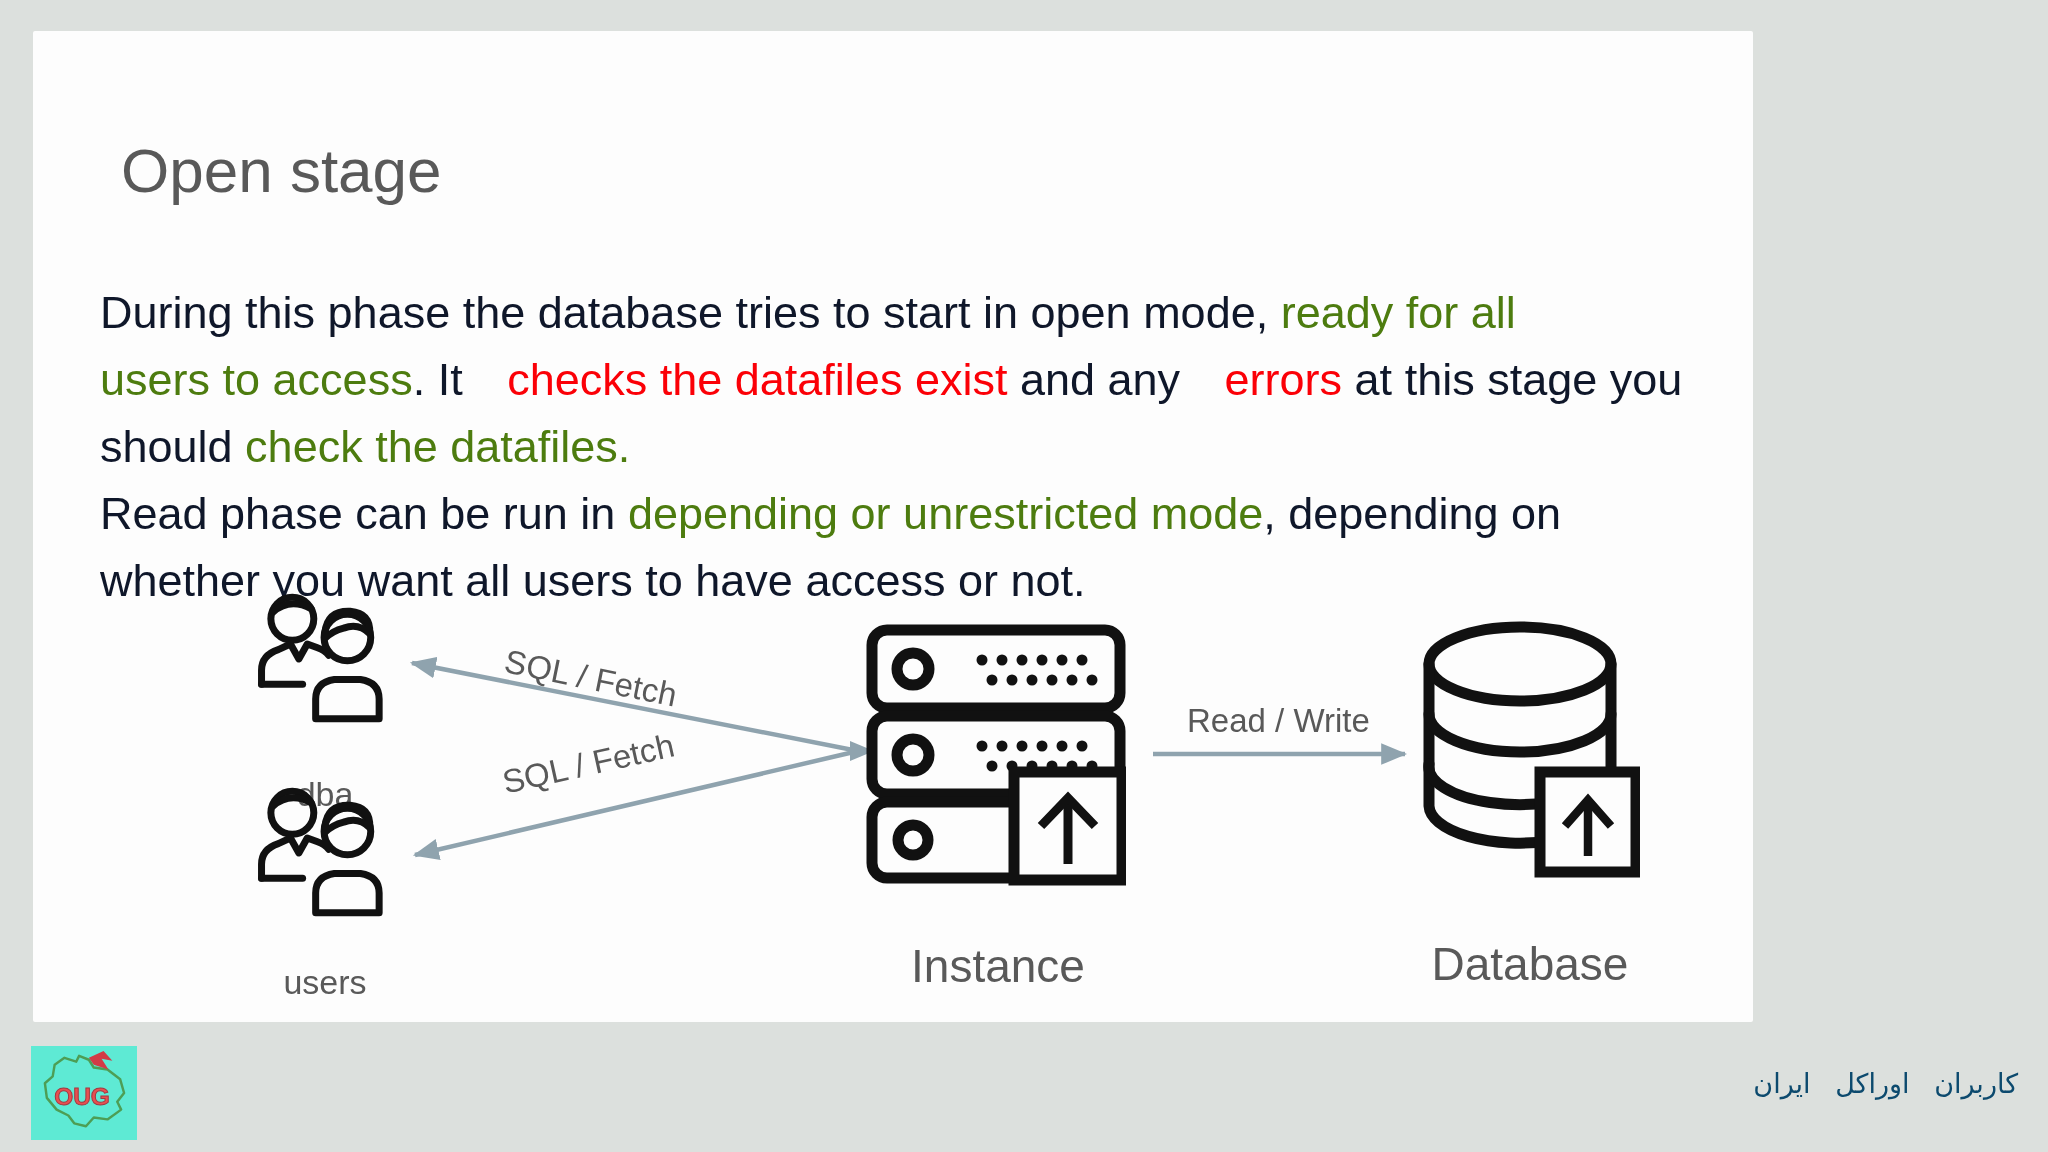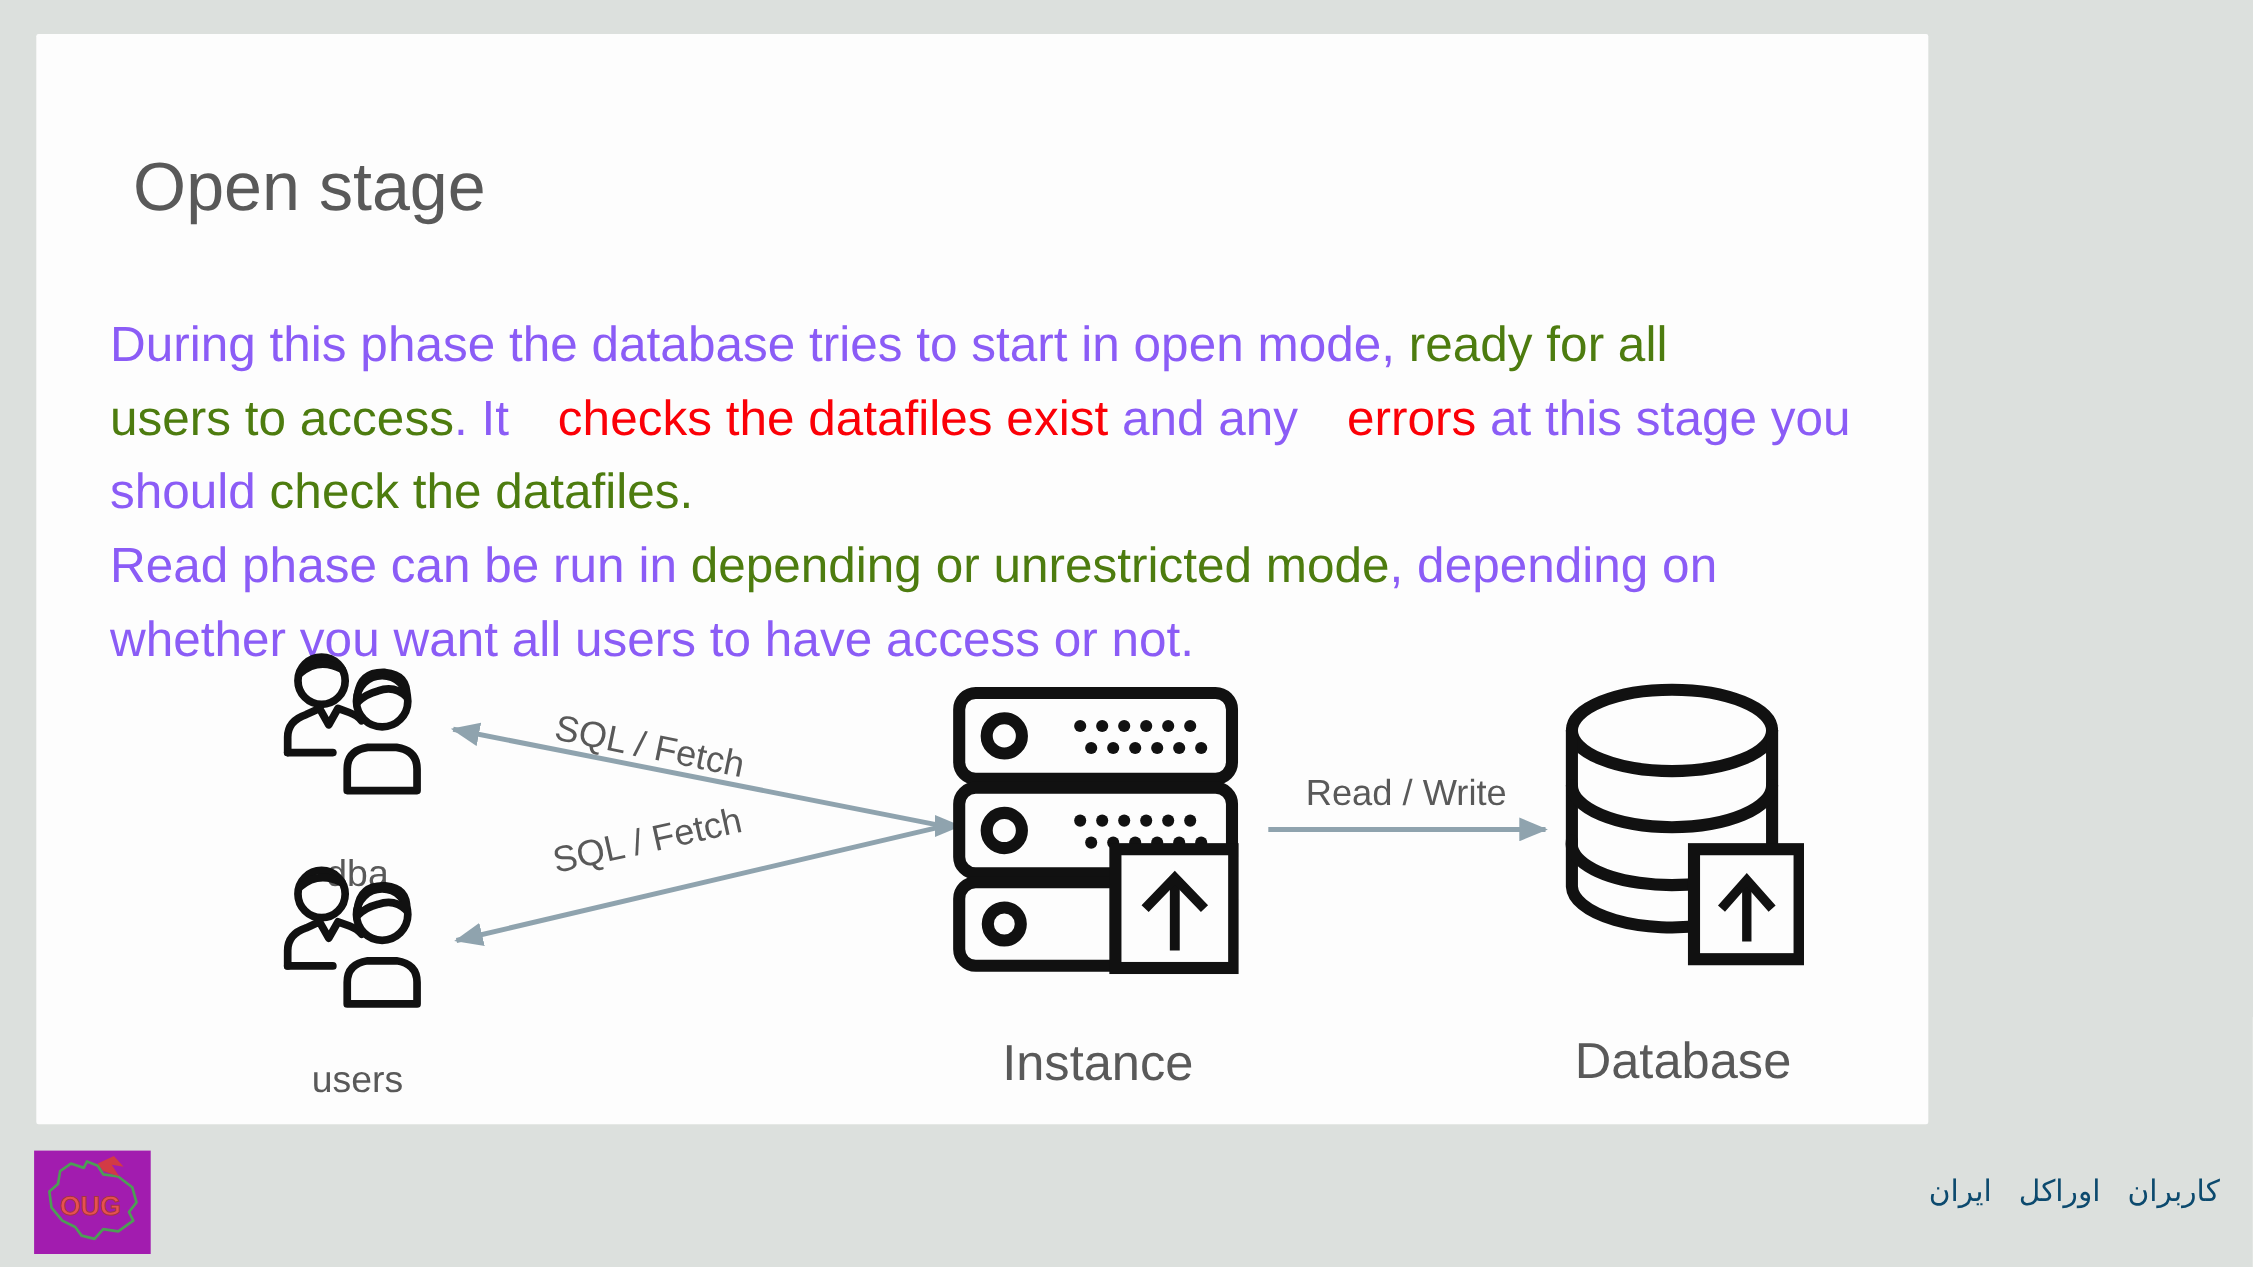--- a/index.html
+++ b/index.html
@@ -14,21 +14,21 @@
   }
   .slide-title{
     position:absolute;left:88px;top:104px;
     font-size:62px;color:#595959;letter-spacing:0px;
   }
   .body-paragraph{
     position:absolute;left:67px;top:248px;width:1930px;
     font-size:45px;line-height:67px;color:#595959;
   }
   .para-line{white-space:nowrap;}
-  .seg-gray{color:#8b5cf6;}
+  .seg-gray{color:#0f172a;}
   .seg-green{color:#4d7c0f;}
   .seg-red{color:#FB0007;margin-left:32px;}
   .diagram-label{position:absolute;color:#595959;text-align:center;margin-top:35px;}
   .label-dba{left:250px;top:740px;width:150px;font-size:34px;}
   .label-users{left:250px;top:928px;width:150px;font-size:34px;}
   .label-instance{left:868px;top:904px;width:260px;font-size:46px;}
   .label-database{left:1405px;top:902px;width:250px;font-size:46px;}
   .arrow-label{position:absolute;color:#595959;font-size:33px;white-space:nowrap;}
   .sql-top{left:505px;top:642px;transform:rotate(11.5deg);transform-origin:left center;}
   .sql-bottom{left:503px;top:764px;transform:rotate(-12.5deg);transform-origin:left center;}
@@ -36,21 +36,21 @@
   .icon-abs{position:absolute;}
   .arrows-overlay{position:absolute;left:0;top:0;width:2048px;height:1152px;pointer-events:none;}
   .footer-farsi{
     position:absolute;right:30px;top:1068px;
     font-family:"DejaVu Sans", sans-serif;
     font-size:27px;color:#0c4a6e;direction:rtl;
     letter-spacing:7px;word-spacing:16px;
   }
   .logo-box{
     position:absolute;left:31px;top:1046px;width:106px;height:94px;
-    background:#a21caf;display:flex;align-items:center;justify-content:center;
+    background:#5eead4;display:flex;align-items:center;justify-content:center;
   }
 </style>
 </head>
 <body>
 
 <div class="slide-card">
 
   <div class="slide-title">Open stage</div>
 
   <div class="body-paragraph">

